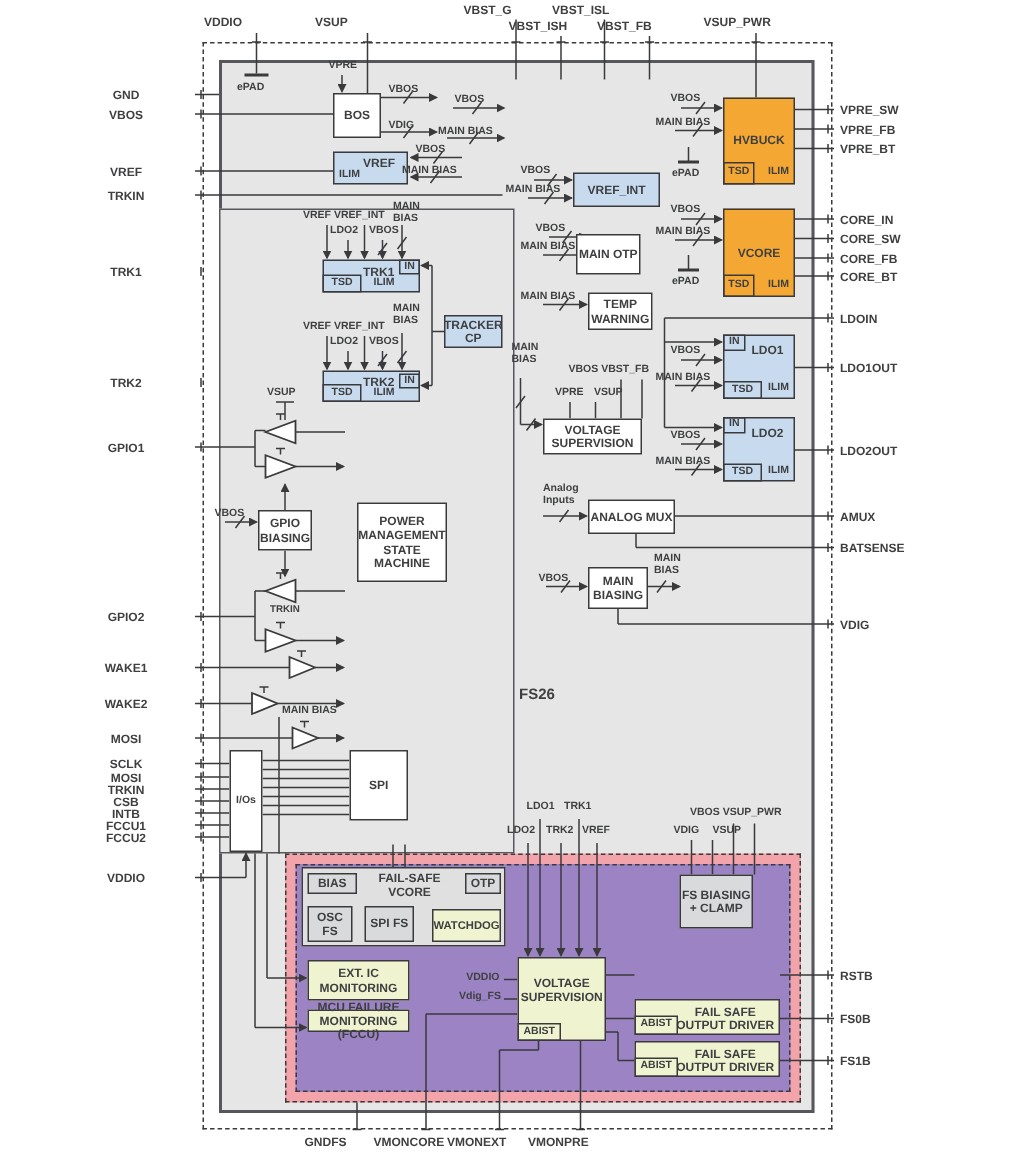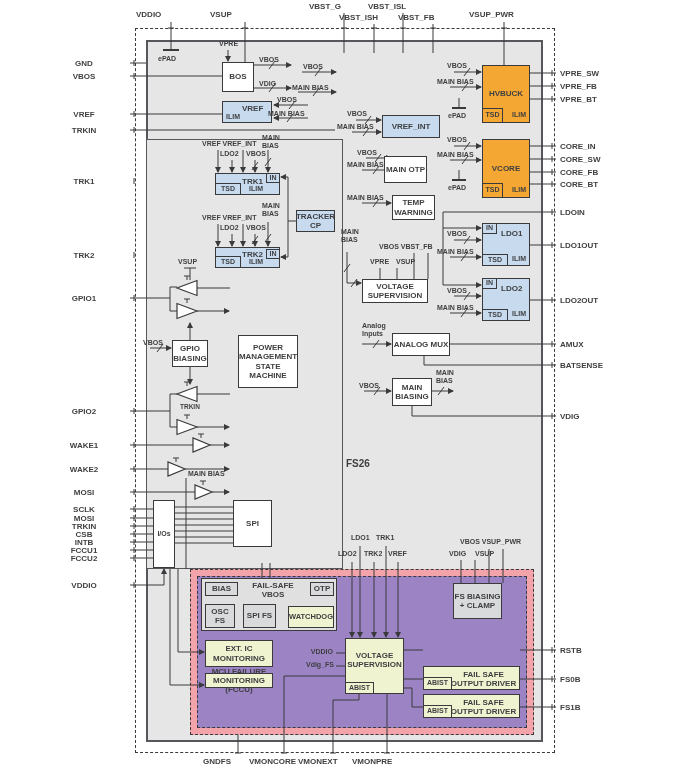--- a/index.html
+++ b/index.html
@@ -276,21 +276,21 @@
       <span>SPI</span>
     </div>
   <div class="blk" style="left:153px;top:500px;width:22px;height:68px;font-size:7px">
       <span>I/Os</span>
     </div>
   <div class="blk" style="left:172px;top:340px;width:36px;height:27px">
       <span>GPIO BIASING</span>
     </div>
 
   <div class="blk hdr plain" style="left:201px;top:578px;width:136px;height:53px"></div>
-  <span class="lbl" style="left:240px;top:581px;width:66px;text-align:center;font-size:8px">FAIL-SAFE VBOS</span>
+  <span class="lbl" style="left:240px;top:581px;width:66px;text-align:center;font-size:8px">FAIL-SAFE VCORE</span>
   <div class="blk gray" style="left:205px;top:582px;width:33px;height:14px">
       <span>BIAS</span>
     </div>
   <div class="blk gray" style="left:310px;top:582px;width:24px;height:14px">
       <span>OTP</span>
     </div>
   <div class="blk gray" style="left:205px;top:604px;width:30px;height:24px">
       <span>OSC FS</span>
     </div>
   <div class="blk gray" style="left:243px;top:604px;width:33px;height:24px">

